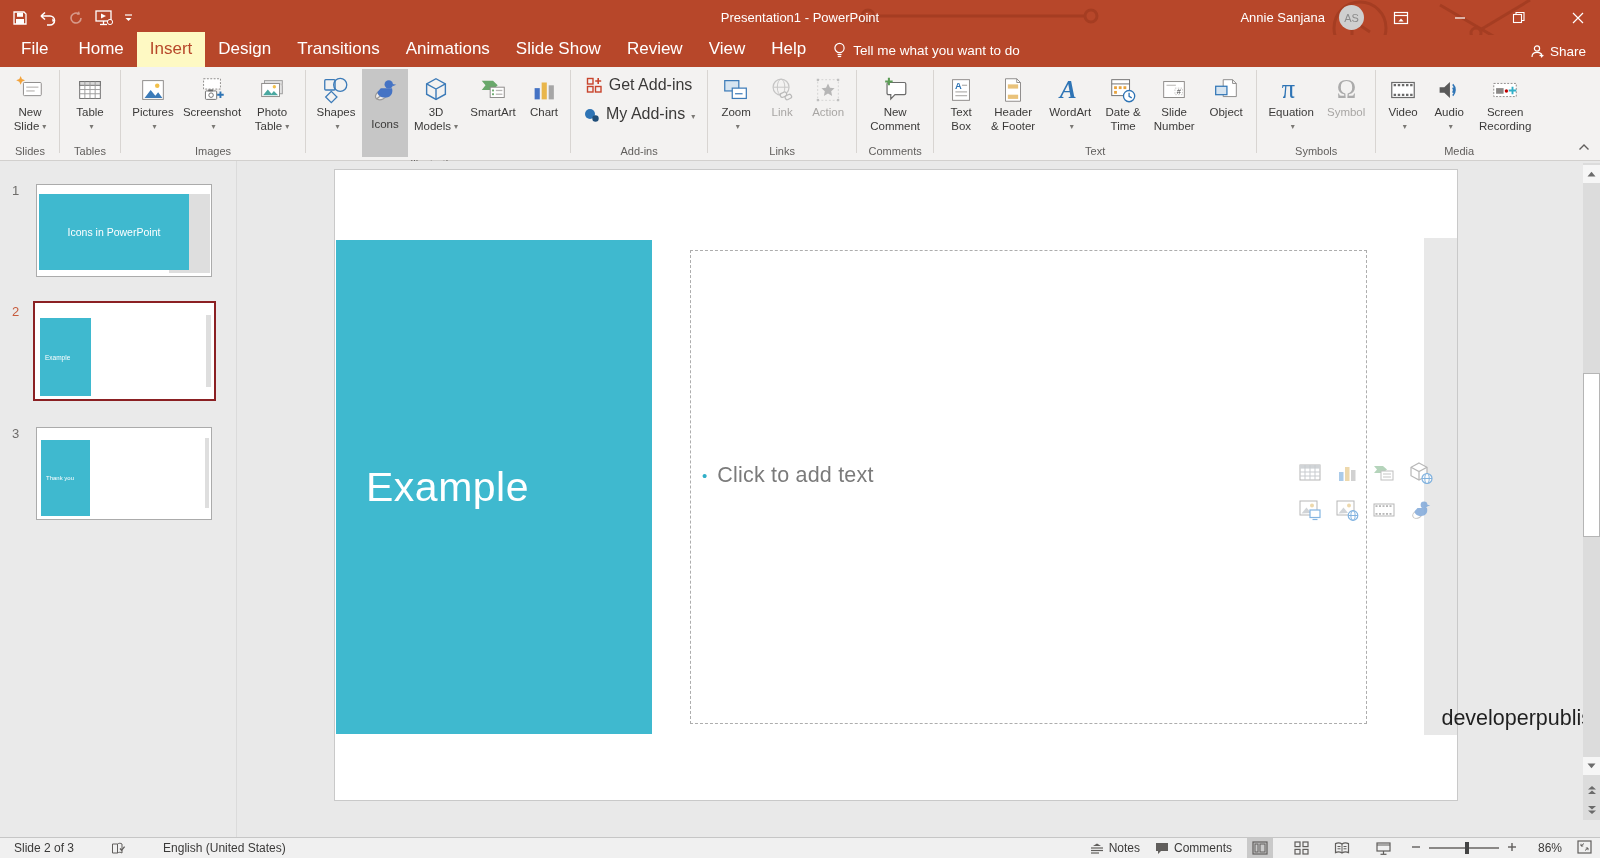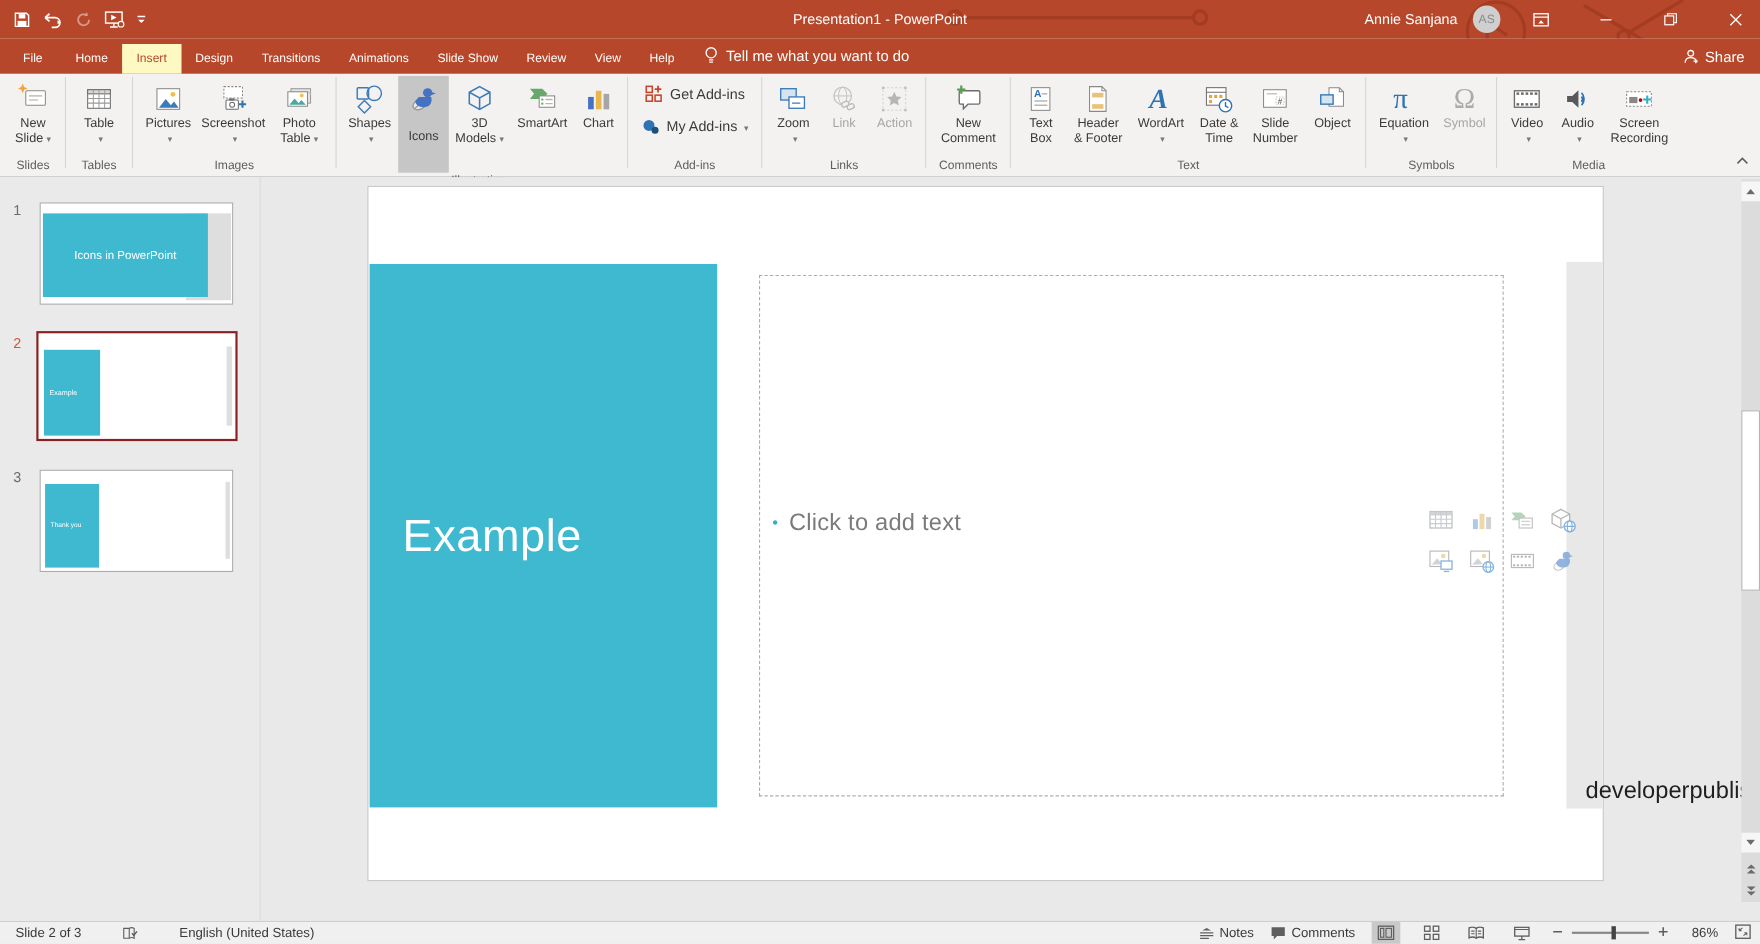--- a/index.html
+++ b/index.html
@@ -11,40 +11,40 @@
   .qat { display:flex; align-items:center; gap:10px; padding-left:12px; z-index:2; }
   .qbtn { display:flex; align-items:center; gap:2px; cursor:pointer; }
   .win-title { position:absolute; left:0; right:0; text-align:center; font-size:13px; color:#fff; z-index:1; }
   .tb-right { margin-left:auto; display:flex; align-items:center; gap:14px; padding-right:0; z-index:2; }
   .user-name { font-size:13px; cursor:pointer; }
   .avatar { width:25px; height:25px; border-radius:50%; background:#CFCFCF; color:#8a8a8a; font-size:11px; display:flex; align-items:center; justify-content:center; cursor:pointer; }
   .winctl { width:45px; height:35px; display:flex; align-items:center; justify-content:center; cursor:pointer; }
 
   
   .tabsrow { position:relative; height:32px; background:#B7472A; display:flex; align-items:flex-end; color:#fff; z-index:3; }
-  .tab { font-size:11px; padding:7px 13px 8px; cursor:pointer; white-space:nowrap; }
+  .tab { font-size:17px; padding:7px 13px 8px; cursor:pointer; white-space:nowrap; }
   .tab.file { margin-left:4px; padding:7px 17px 8px; }
   .tab.active { background:#fef9c3; color:#B7472A; }
   .tellme { display:flex; align-items:center; gap:7px; font-size:13.5px; margin-left:14px; padding-bottom:8px; cursor:pointer; }
   .share { margin-left:auto; display:flex; align-items:center; gap:5px; font-size:13.5px; padding:0 14px 8px; cursor:pointer; }
 
   
   .ribbon { position:relative; height:94px; background:#F3F2F1; border-bottom:1px solid #D2D0CE; display:flex; align-items:stretch; padding:0 2px; }
   .rgroup { display:flex; flex-direction:column; align-items:center; padding:2px 3px 0; }
   .rbtns { display:flex; align-items:stretch; }
   .rbtn { width:52px; display:flex; flex-direction:column; align-items:center; padding-top:5px; cursor:pointer; border-radius:0; }
   .rbtn.active { background:#C6C6C6;gap:12px; }
   .ricon { height:32px; display:flex; align-items:center; justify-content:center; }
   .rl { font-size:11.5px; line-height:13.5px; height:13.5px; color:#3B3A39; white-space:nowrap; display:flex; align-items:center; }
   .rl.hascaret::after { content:"\25BE"; font-size:8px; color:#7A7874; margin-left:3px; }
   .rbtn.disabled .rl { color:#A8A6A4; }
   .glabel { margin-top:auto; font-size:11px; color:#605E5C; padding:1px 0 3px; }
   .gsep { width:1px; background:#D8D5D2; margin:3px 1px 7px; }
   .addins { justify-content:flex-start; }
-  .addin-row { display:flex; align-items:center; gap:6px; font-size:13px; color:#3B3A39; height:26px; padding:0 8px; cursor:pointer; white-space:nowrap; margin-top:3px; }
+  .addin-row { display:flex; align-items:center; gap:6px; font-size:16px; color:#3B3A39; height:26px; padding:0 8px; cursor:pointer; white-space:nowrap; margin-top:3px; }
   .addin-row .hascaret::after { content:"\25BE"; font-size:8px; color:#7A7874; margin-left:6px; }
   .collapse-ribbon { position:absolute; right:10px; bottom:5px; cursor:pointer; color:#605E5C; }
 
   
   .workspace { position:relative; height:676px; background:#E9E9E9; }
   .thumbs { position:absolute; left:0; top:0; width:237px; height:100%; background:#EAEAEA; border-right:1px solid #DBDBDB; }
   .thumb-num { position:absolute; font-size:13px; color:#6E6C6A; }
   .thumb-box { position:absolute; background:#fff; border:1px solid #ABABAB; cursor:pointer; }
   .thumb-box.selected { border:2px solid #8B2023; }
   .t-teal { position:absolute; background:#3FB9CF; color:#fff; display:flex; align-items:center; justify-content:center; }

